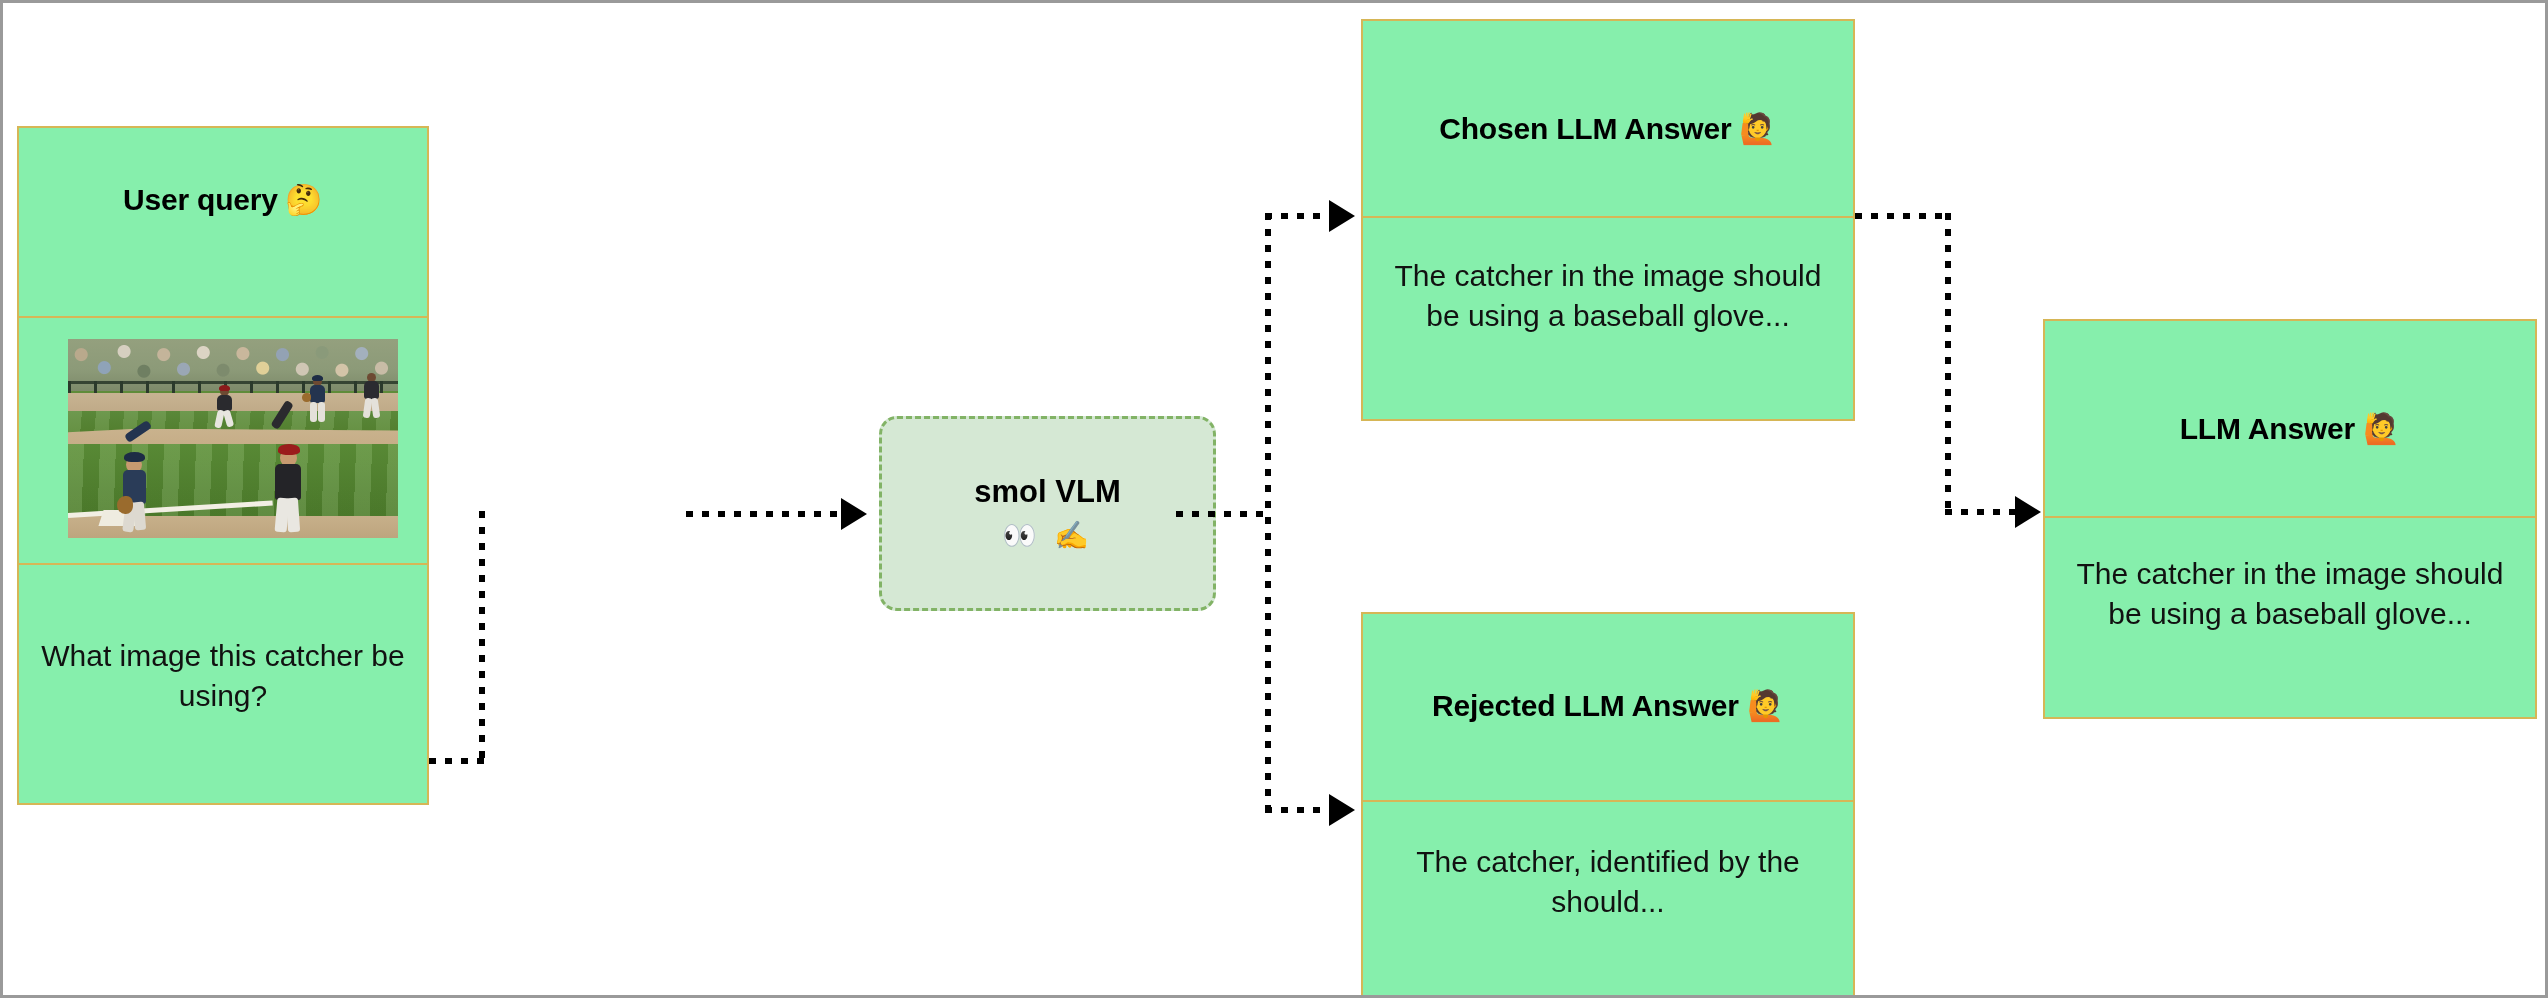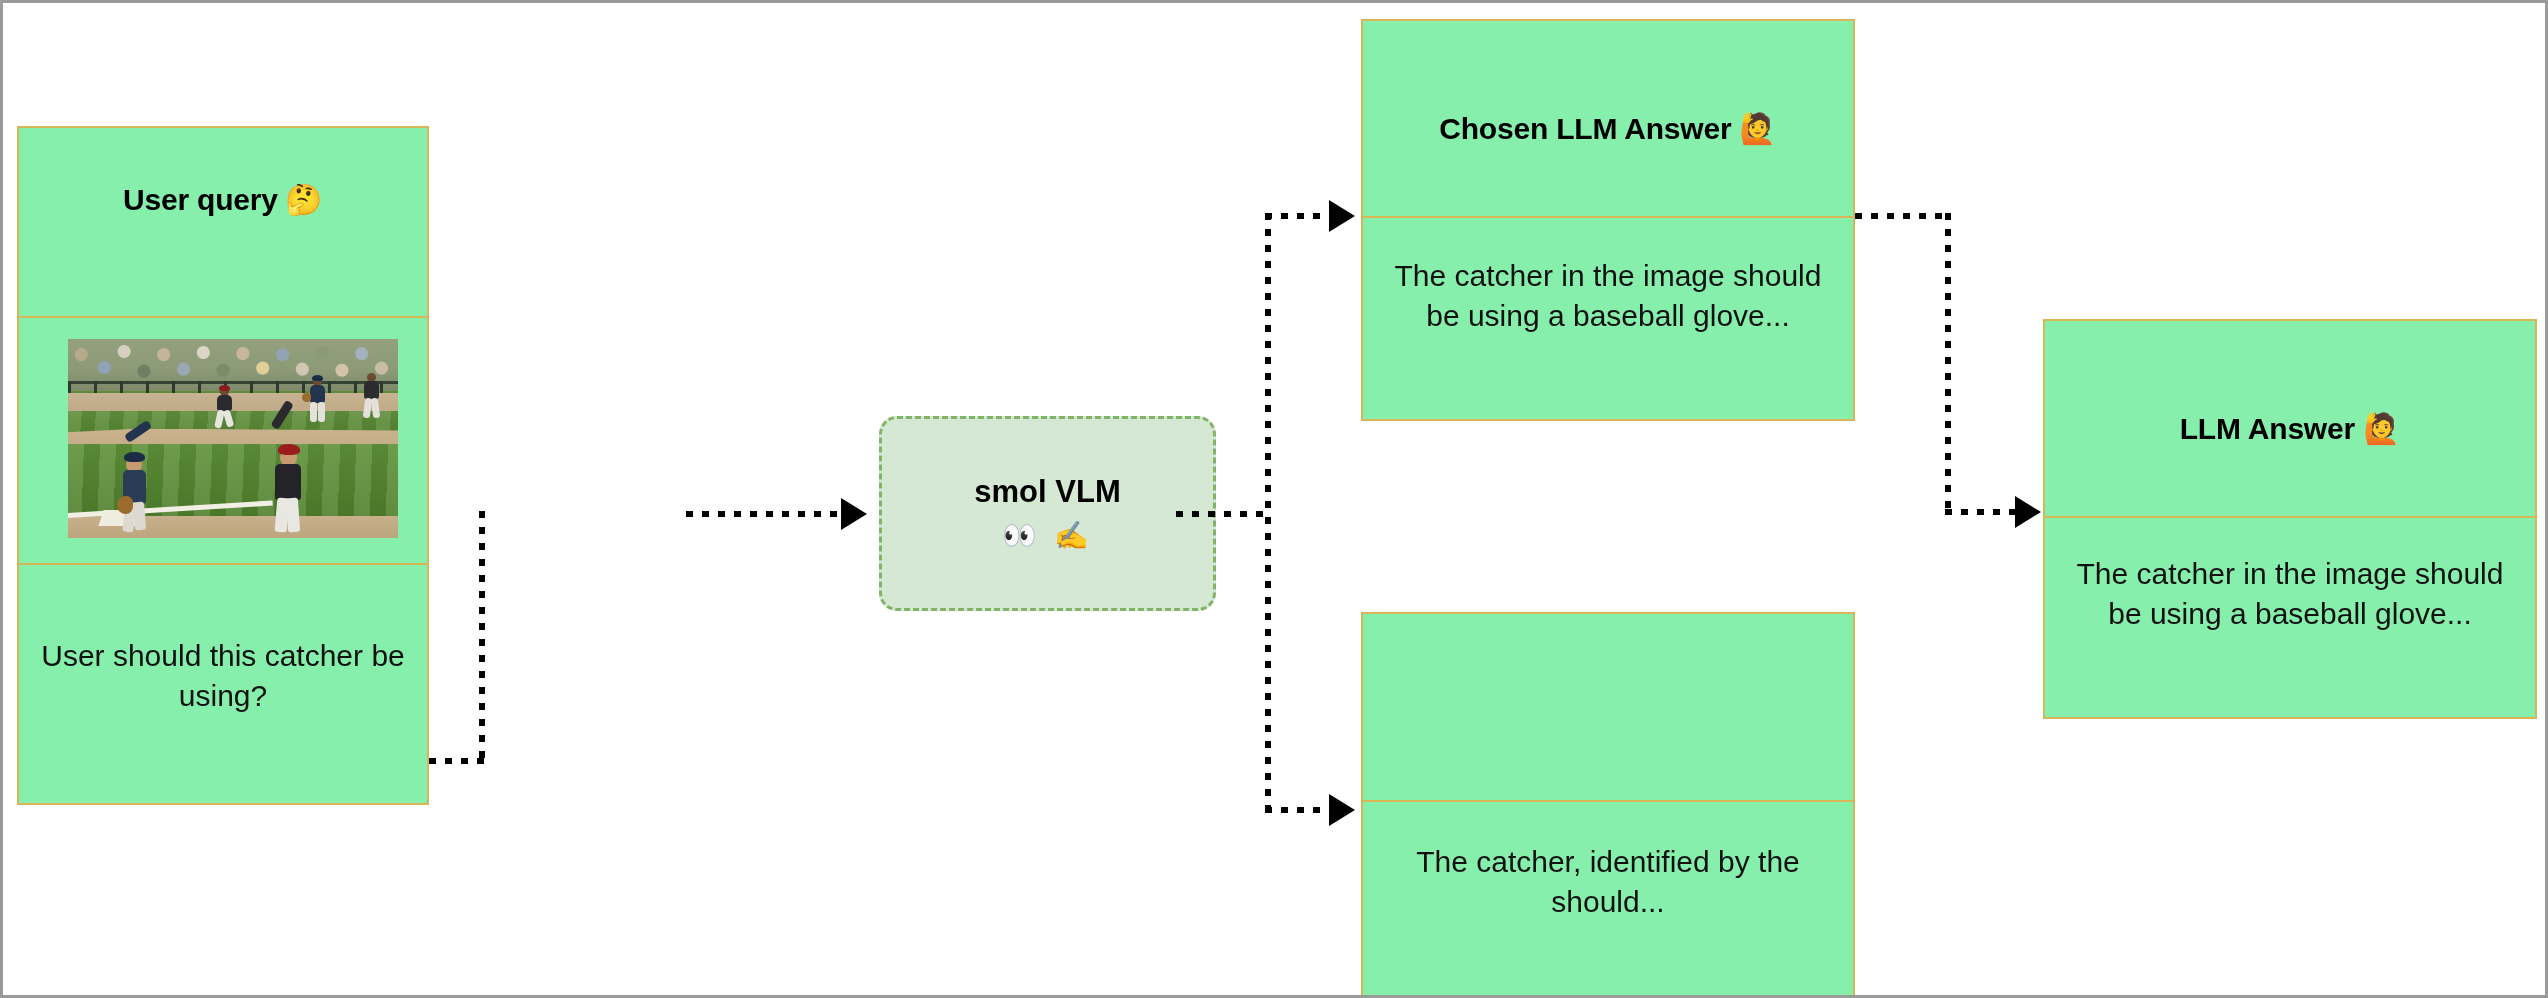--- a/index.html
+++ b/index.html
@@ -241,38 +241,42 @@
         <div class="p-head" style="left:16px; top:28px; width:17px; height:18px; background:#c79a70;"></div>
         <div class="p-cap" style="left:14px; top:23px; width:22px; height:11px; background:#9b1c1c;"></div>
         <div class="p-torso" style="left:11px; top:43px; width:26px; height:36px; background:#242428;"></div>
         <div class="p-legs" style="left:12px; top:77px; width:12px; height:34px; background:#e9e7e1; transform:rotate(5deg);"></div>
         <div class="p-legs" style="left:23px; top:77px; width:12px; height:34px; background:#e9e7e1; transform:rotate(-4deg);"></div>
       </div>
     </div>
 
     <div class="divider" style="top:435px;"></div>
 
-    <div class="node-body" style="top:508px;">User should this catcher be using?</div>
+    <div class="node-body" style="top:508px;">What image this catcher be using?</div>
   </div>
 
   <div id="smol-vlm-node" style="left:876px; top:413px; width:337px; height:195px;">
     <div class="vlm-label">smol VLM</div>
     <div class="vlm-emojis">👀 ✍️</div>
   </div>
 
   <div class="node" id="chosen-answer-node" style="left:1358px; top:16px; width:494px; height:402px;">
     <div class="node-title" style="top:90px;">
       <span>Chosen LLM Answer</span>
       <span class="emoji">🙋</span>
     </div>
     <div class="divider" style="top:195px;"></div>
     <div class="node-body" style="top:235px;">The catcher in the image should be using a baseball glove...</div>
   </div>
 
   <div class="node" id="rejected-answer-node" style="left:1358px; top:609px; width:494px; height:387px;">
+    <div class="node-title" style="top:74px;">
+      <span>Rejected LLM Answer</span>
+      <span class="emoji">🙋</span>
+    </div>
     <div class="divider" style="top:186px;"></div>
     <div class="node-body" style="top:228px;">The catcher, identified by the should...</div>
   </div>
 
   <div class="node" id="llm-answer-node" style="left:2040px; top:316px; width:494px; height:400px;">
     <div class="node-title" style="top:90px;">
       <span>LLM Answer</span>
       <span class="emoji">🙋</span>
     </div>
     <div class="divider" style="top:195px;"></div>

